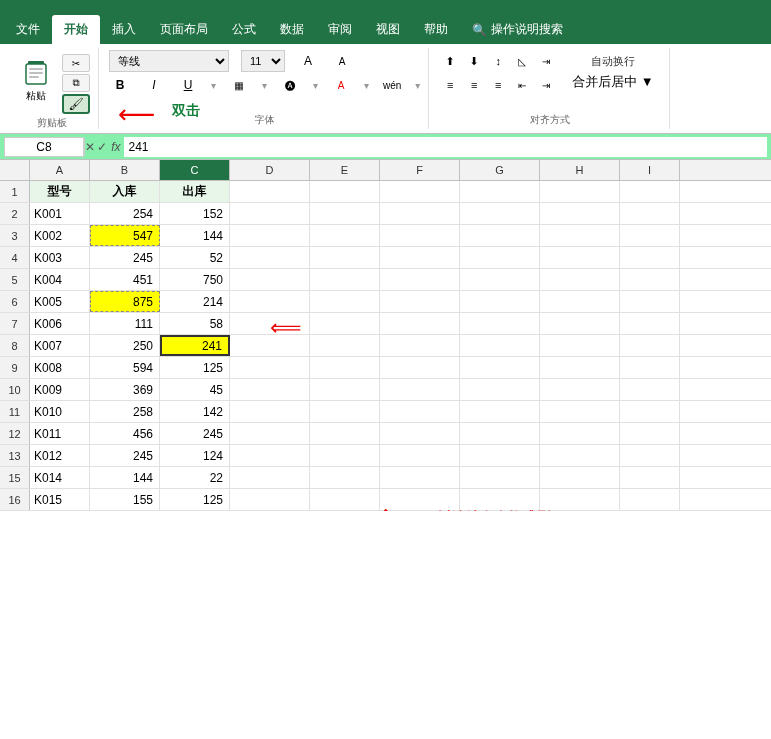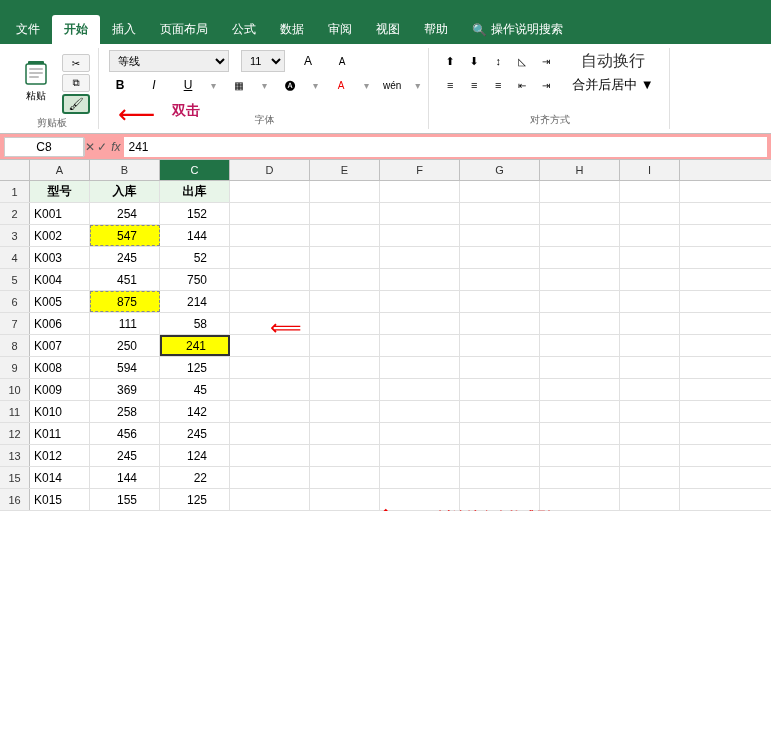--- a/index.html
+++ b/index.html
@@ -36,55 +36,55 @@
     
     .align-group .ribbon-group-content { flex-direction: column; gap: 2px; }
     .align-row { display: flex; gap: 2px; }
     .align-btn { width: 22px; height: 22px; border: 1px solid transparent; border-radius: 2px; cursor: pointer; background: transparent; display: flex; align-items: center; justify-content: center; font-size: 11px; }
     .merge-btn { height: 22px; padding: 0 6px; border: 1px solid transparent; border-radius: 2px; cursor: pointer; font-size: 13px; background: transparent; white-space: nowrap; }
 
     
     .annotation-area { position: relative; }
 
     
-    .formula-bar { display: flex; align-items: center; border-bottom: 1px solid #c0c0c0; height: 26px; background: #fca5a5; padding: 0 4px; gap: 0; }
+    .formula-bar { display: flex; align-items: center; border-bottom: 1px solid #c0c0c0; height: 26px; background: #86efac; padding: 0 4px; gap: 0; }
     .cell-ref { width: 80px; height: 20px; border: 1px solid #ccc; font-size: 12px; padding: 1px 4px; text-align: center; }
     .formula-bar-sep { width: 1px; height: 18px; background: #ccc; }
     .formula-icons { display: flex; gap: 2px; color: #555; font-size: 12px; }
     .formula-input { flex: 1; height: 20px; border: none; outline: none; font-size: 12px; padding: 0 4px; }
     .fx-label { font-size: 12px; color: #555; font-style: italic; padding: 0 4px; }
 
     
     .spreadsheet { display: flex; flex-direction: column; flex: 1; overflow: hidden; }
     .col-header-row { display: flex; background: #f2f2f2; border-bottom: 1px solid #c0c0c0; }
     .row-num-header { width: 30px; min-width: 30px; height: 20px; border-right: 1px solid #c0c0c0; background: #f2f2f2; }
     .col-header { height: 20px; display: flex; align-items: center; justify-content: center; border-right: 1px solid #c0c0c0; font-size: 11px; color: #333; background: #f2f2f2; }
     .col-header.active { background: #217346; color: #fff; }
 
     .data-rows { display: flex; flex-direction: column; }
     .data-row { display: flex; border-bottom: 1px solid #e0e0e0; height: 22px; }
     .row-num { width: 30px; min-width: 30px; display: flex; align-items: center; justify-content: center; font-size: 11px; color: #333; background: #f2f2f2; border-right: 1px solid #c0c0c0; }
     .cell { display: flex; align-items: center; border-right: 1px solid #e0e0e0; font-size: 12px; padding: 0 4px; overflow: hidden; cursor: cell; }
     .cell.header-cell { background: #e8f5e9; font-weight: bold; justify-content: center; }
-    .cell.number { justify-content: flex-end; padding-right: 22px; }
+    .cell.number { justify-content: flex-end; padding-right: 6px; }
     .cell.yellow-bg { background: #ffff00; border: 1px dashed #888; }
     .cell.yellow-bg-solid { background: #ffff00; border: 2px solid #333; }
 
     
     .col-a { width: 60px; min-width: 60px; }
     .col-b { width: 70px; min-width: 70px; }
     .col-c { width: 70px; min-width: 70px; }
     .col-d { width: 80px; min-width: 80px; }
     .col-e { width: 70px; min-width: 70px; }
     .col-f { width: 80px; min-width: 80px; }
     .col-g { width: 80px; min-width: 80px; }
     .col-h { width: 80px; min-width: 80px; }
     .col-i { width: 60px; min-width: 60px; }
 
-    .autowrap-btn { font-size: 16px; white-space: nowrap; border: none; background: transparent; cursor: pointer; color: #333; }
+    .autowrap-btn { font-size: 11px; white-space: nowrap; border: none; background: transparent; cursor: pointer; color: #333; }
 
     
     .fp-highlight {
       border: 2px solid #217346;
       background: #d6e8d6;
       border-radius: 3px;
     }
 
     .dblclick-label {
       position: absolute;
@@ -176,21 +176,21 @@
 
           <div class="fp-highlight" style="width:28px;height:20px;display:flex;align-items:center;justify-content:center;cursor:pointer;">
             <span>🖌</span>
           </div>
         </div>
       </div>
       <div class="ribbon-group-label">剪贴板</div>
     </div>
 
     <div class="dblclick-arrow">⟵</div>
-    <div class="dblclick-label" style="font-size:14px;font-weight:bold;color:#be185d;position:absolute;left:172px;top:58px;z-index:30;pointer-events:none;">双击</div>
+    <div class="dblclick-label" style="font-size:14px;font-weight:bold;color:#15803d;position:absolute;left:172px;top:58px;z-index:30;pointer-events:none;">双击</div>
 
     <div class="ribbon-group font-group">
       <div class="ribbon-group-content">
         <div class="font-row">
           <select class="font-select">
             <option>等线</option>
           </select>
           <select class="font-size-select">
             <option>11</option>
           </select>

